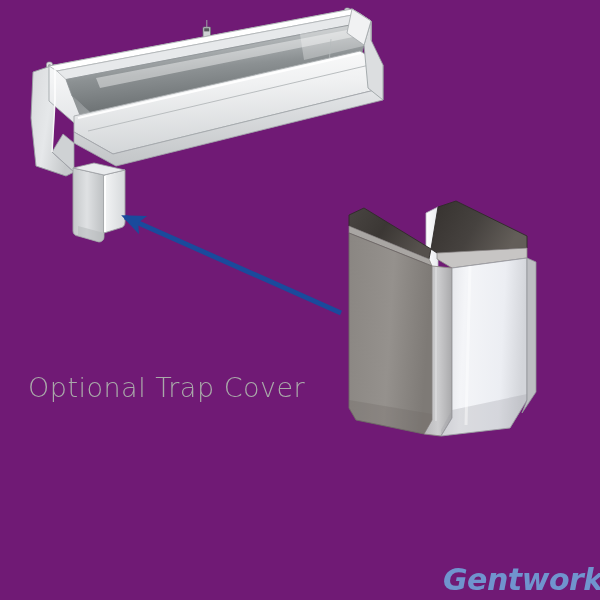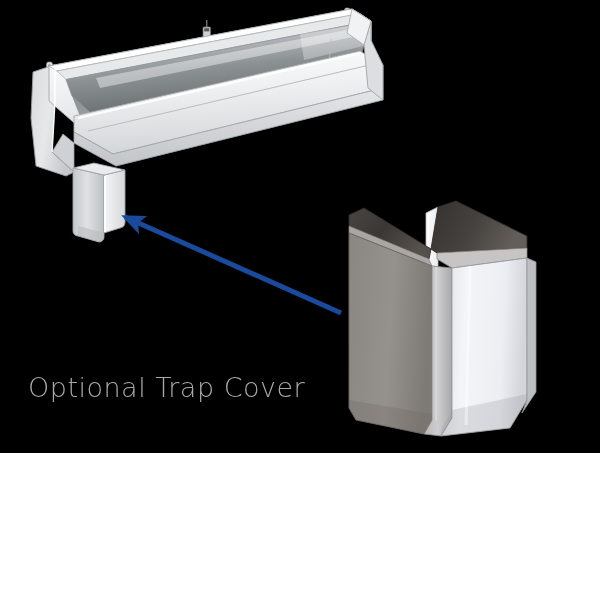--- a/index.html
+++ b/index.html
@@ -6,22 +6,22 @@
     margin: 0;
     padding: 0;
     background: #ffffff;
   }
   body {
     font-family: "Liberation Sans", sans-serif;
   }
   #stage {
     position: relative;
     width: 600px;
-    height: 453px;
-    background: #000000;
+    height: 600px;
+    background: #701a75;
     overflow: hidden;
   }
   #artboard {
     position: absolute;
     left: 0;
     top: 0;
     width: 600px;
     height: 600px;
   }
   .caption {

